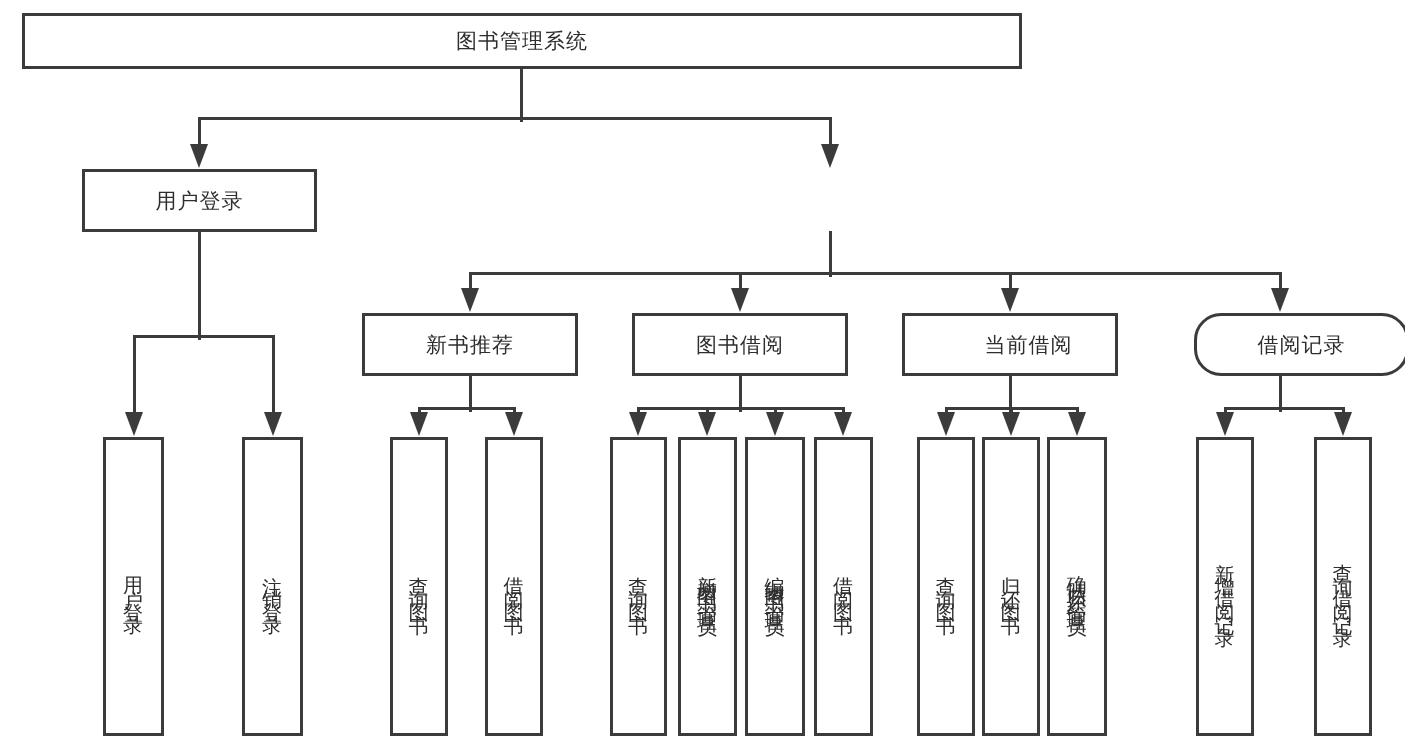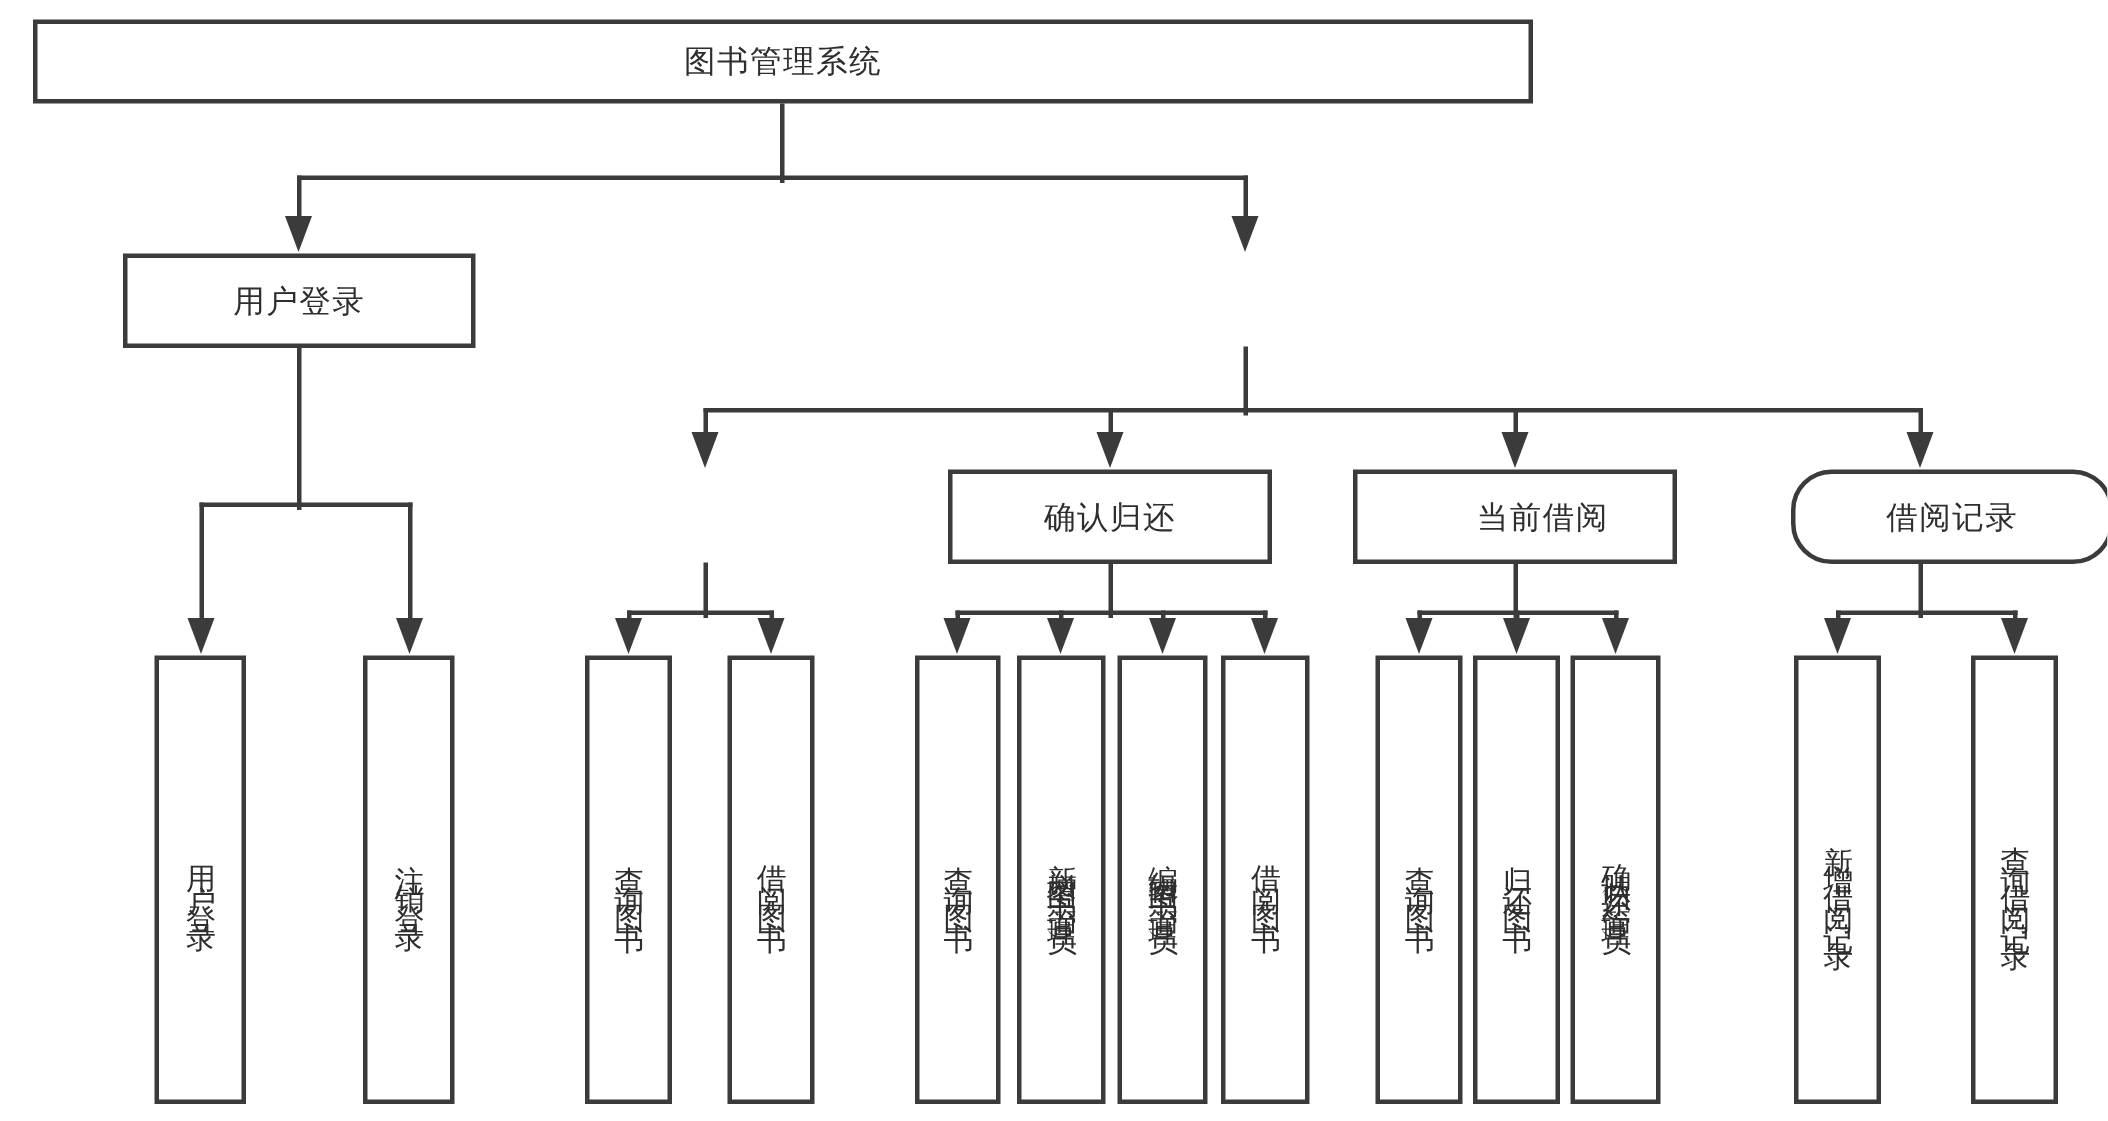--- a/index.html
+++ b/index.html
@@ -120,22 +120,25 @@
     <div class="vline" style="left: 1224px; top: 407px; height: 10px;"></div>
     <div class="arrowhead" style="left: 1216px; top: 412px;"></div>
     <div class="vline" style="left: 1342px; top: 407px; height: 10px;"></div>
     <div class="arrowhead" style="left: 1334px; top: 412px;"></div>
     <div class="node h" style="left: 22px; top: 13px; width: 1000px; height: 56px;">
       <span class="label">图书管理系统</span>
     </div>
     <div class="node h" style="left: 82px; top: 169px; width: 235px; height: 63px;">
       <span class="label">用户登录</span>
     </div>
+    <div class="node h" style="left: 362px; top: 313px; width: 216px; height: 63px;">
+      <span class="label">新书推荐</span>
+    </div>
     <div class="node h" style="left: 632px; top: 313px; width: 216px; height: 63px;">
-      <span class="label">确认归还</span>
+      <span class="label">图书借阅</span>
     </div>
     <div class="node h" style="left: 902px; top: 313px; width: 216px; height: 63px; padding-left: 37px;">
       <span class="label">当前借阅</span>
     </div>
     <div class="node h" style="left: 1194px; top: 313px; width: 215px; height: 63px; border-radius: 27px;">
       <span class="label">借阅记录</span>
     </div>
     <div class="node v" style="left: 103px; top: 437px; width: 61px; height: 299px;">
       <span class="label" style="letter-spacing: 13px;">用户登录</span>
     </div>

